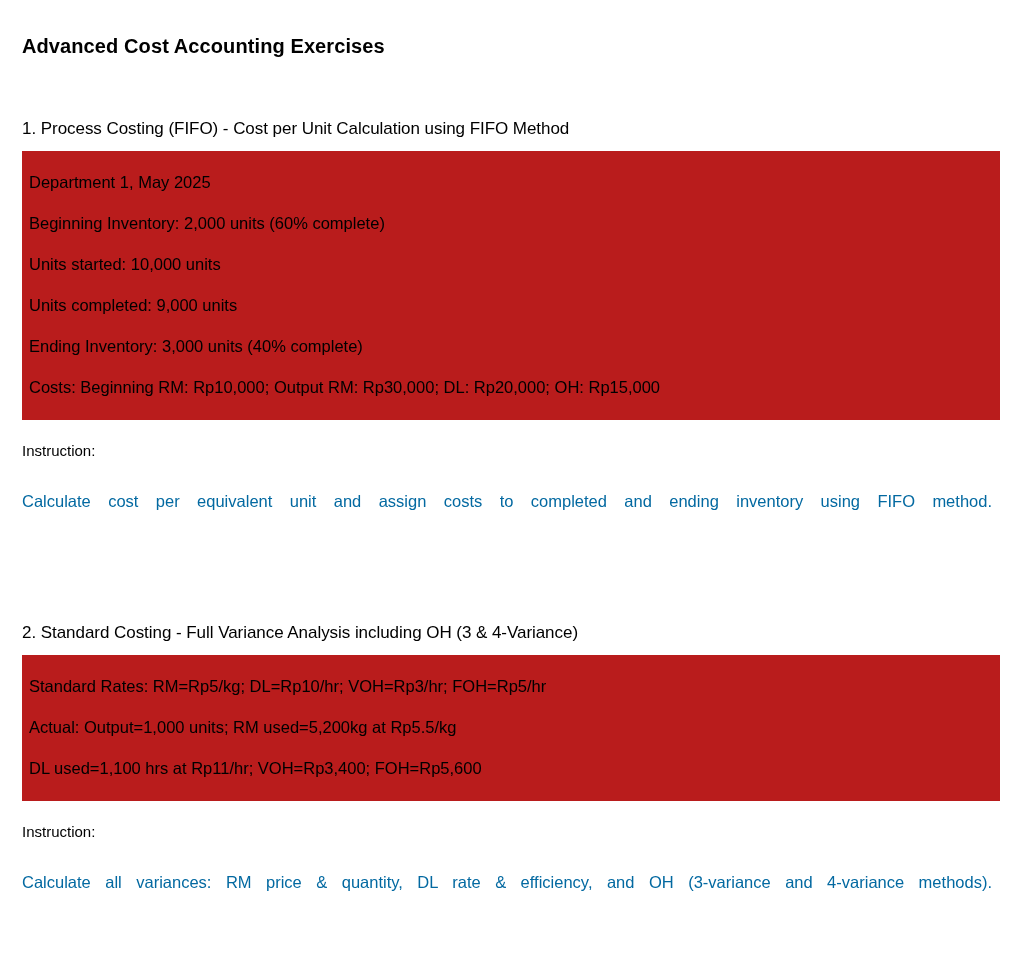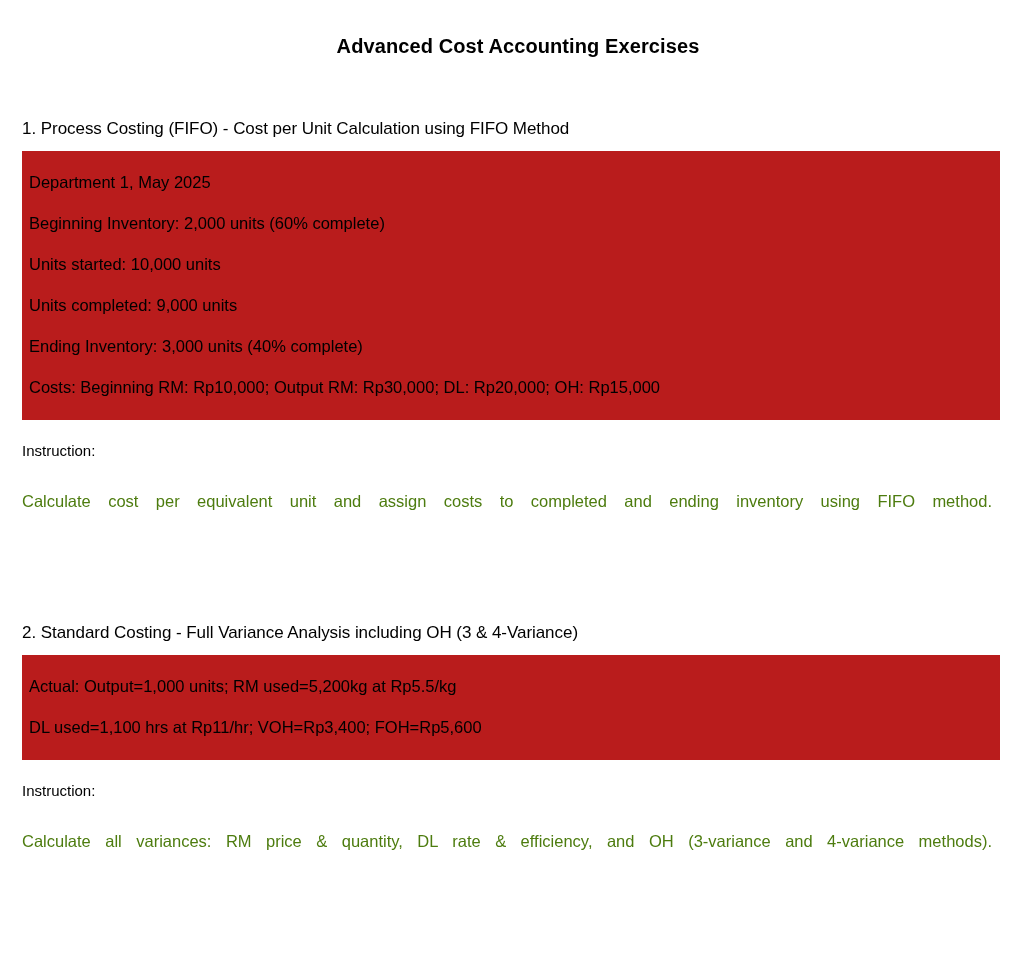--- a/index.html
+++ b/index.html
@@ -16,21 +16,21 @@
     overflow: hidden;
   }
   .page {
     width: 1036px;
     height: 976px;
     box-sizing: border-box;
     padding: 0 22px;
     position: relative;
   }
   .doc-title {
-    text-align: center;
+    text-align: left;
     font-size: 20px;
     font-weight: bold;
     letter-spacing: 0.1px;
     margin: 0;
     padding-top: 32px;
     line-height: 28px;
     color: #000;
   }
   .section {
     margin: 0;
@@ -66,21 +66,21 @@
     padding-top: 5px;
   }
   .instruction-label {
     font-size: 15px;
     line-height: 51px;
     color: #000;
   }
   .instruction-body {
     font-size: 16.5px;
     line-height: 51px;
-    color: #4d7c0f;
+    color: #0369a1;
     text-align: justify;
     width: 970px;
   }
   .instruction-body::after {
     content: "";
     display: inline-block;
     width: 100%;
   }
 </style>
 </head>
@@ -102,20 +102,21 @@
     </div>
     <div class="instruction-block">
       <div class="instruction-label">Instruction:</div>
       <div class="instruction-body">Calculate cost per equivalent unit and assign costs to completed and ending inventory using FIFO method.</div>
     </div>
   </div>
 
   <div class="section section-2">
     <div class="section-heading">2. Standard Costing - Full Variance Analysis including OH (3 &amp; 4-Variance)</div>
     <div class="data-box">
+      <div class="data-line">Standard Rates: RM=Rp5/kg; DL=Rp10/hr; VOH=Rp3/hr; FOH=Rp5/hr</div>
       <div class="data-line">Actual: Output=1,000 units; RM used=5,200kg at Rp5.5/kg</div>
       <div class="data-line">DL used=1,100 hrs at Rp11/hr; VOH=Rp3,400; FOH=Rp5,600</div>
     </div>
     <div class="instruction-block">
       <div class="instruction-label">Instruction:</div>
       <div class="instruction-body">Calculate all variances: RM price &amp; quantity, DL rate &amp; efficiency, and OH (3-variance and 4-variance methods).</div>
     </div>
   </div>
 
 </div>

